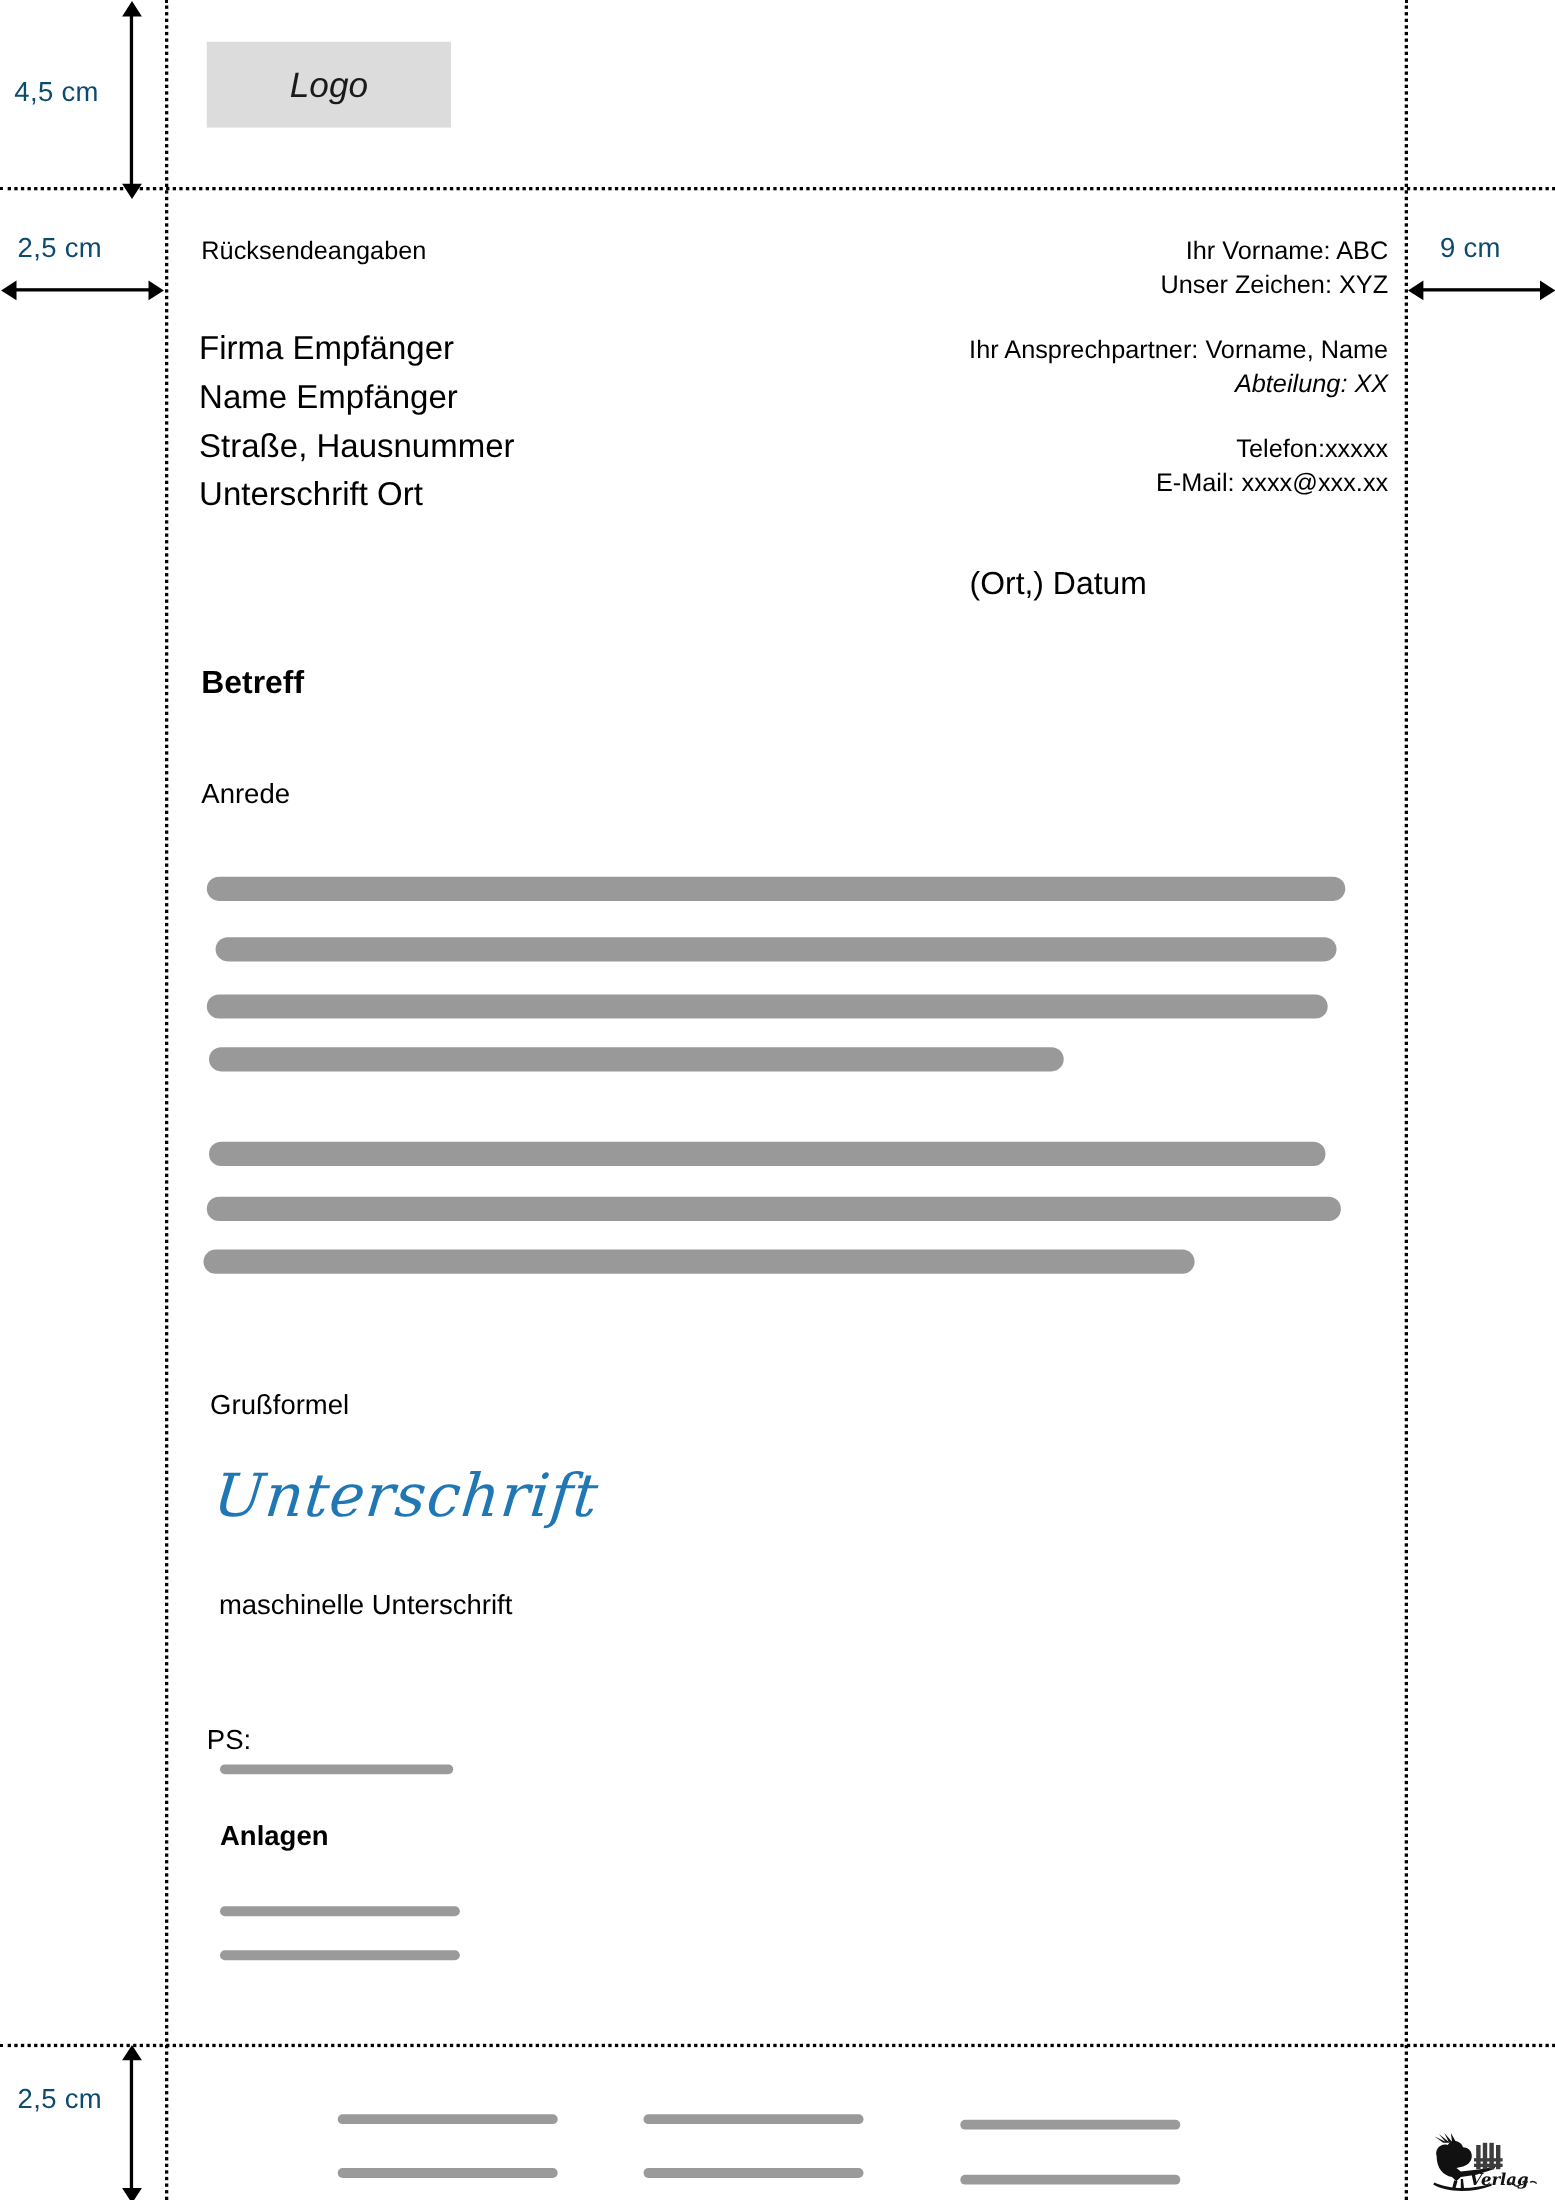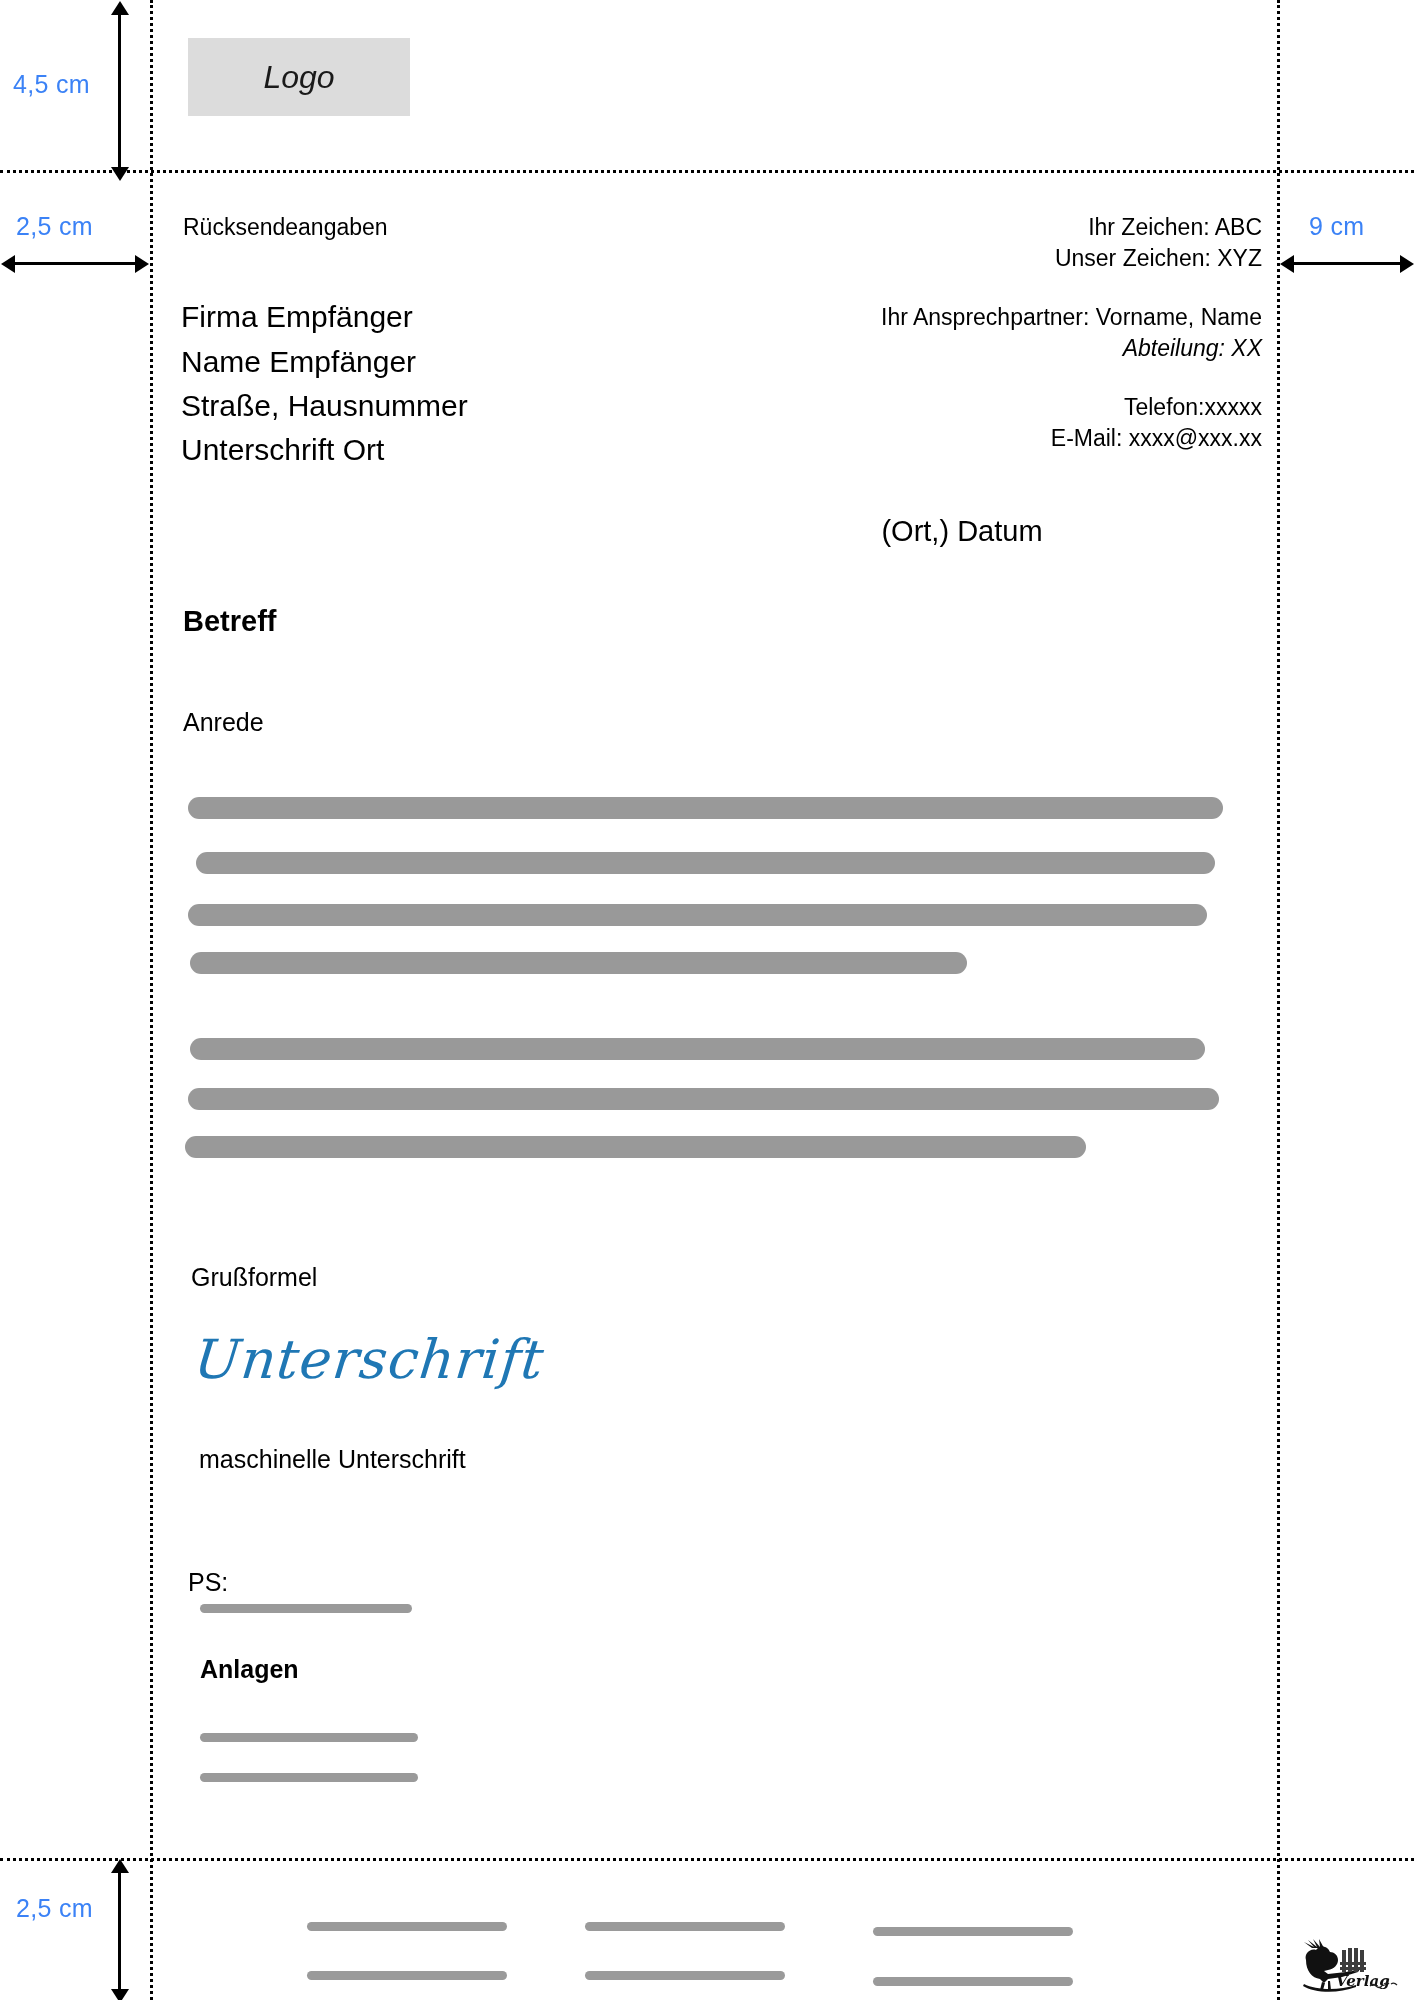--- a/index.html
+++ b/index.html
@@ -32,21 +32,21 @@
     height: 0;
     border-top: 3px dotted #000;
     left: 0;
     width: 1414px;
   }
 
   
   .dim-label {
     position: absolute;
     font-size: 25px;
-    color: #3b82f6;
+    color: #0c4a6e;
     white-space: nowrap;
     letter-spacing: 0.3px;
   }
   .arrow-v {
     position: absolute;
     width: 3px;
     background: #000;
   }
   .arrow-v::before,
   .arrow-v::after {
@@ -181,21 +181,21 @@
   <div class="txt small" style="left:183px; top:214px;">Rücksendeangaben</div>
 
   <div>
     <div class="txt addr" style="left:181px; top:300px;">Firma Empfänger</div>
     <div class="txt addr" style="left:181px; top:345px;">Name Empfänger</div>
     <div class="txt addr" style="left:181px; top:389px;">Straße, Hausnummer</div>
     <div class="txt addr" style="left:181px; top:433px;">Unterschrift Ort</div>
   </div>
 
   <div style="position:absolute; left:662px; top:212px; width:600px; text-align:right;">
-    <div class="right-col" style="line-height:31px;">Ihr Zeichen: ABC</div>
+    <div class="right-col" style="line-height:31px;">Ihr Vorname: ABC</div>
     <div class="right-col" style="line-height:31px;">Unser Zeichen: XYZ</div>
     <div style="height:28px;"></div>
     <div class="right-col" style="line-height:31px;">Ihr Ansprechpartner: Vorname, Name</div>
     <div class="right-col" style="line-height:31px;font-style:italic;">Abteilung: XX</div>
     <div style="height:28px;"></div>
     <div class="right-col" style="line-height:31px;">Telefon:xxxxx</div>
     <div class="right-col" style="line-height:31px;">E-Mail: xxxx@xxx.xx</div>
   </div>
 
   <div style="position:absolute; left:662px; top:515px; width:600px; text-align:center;">

